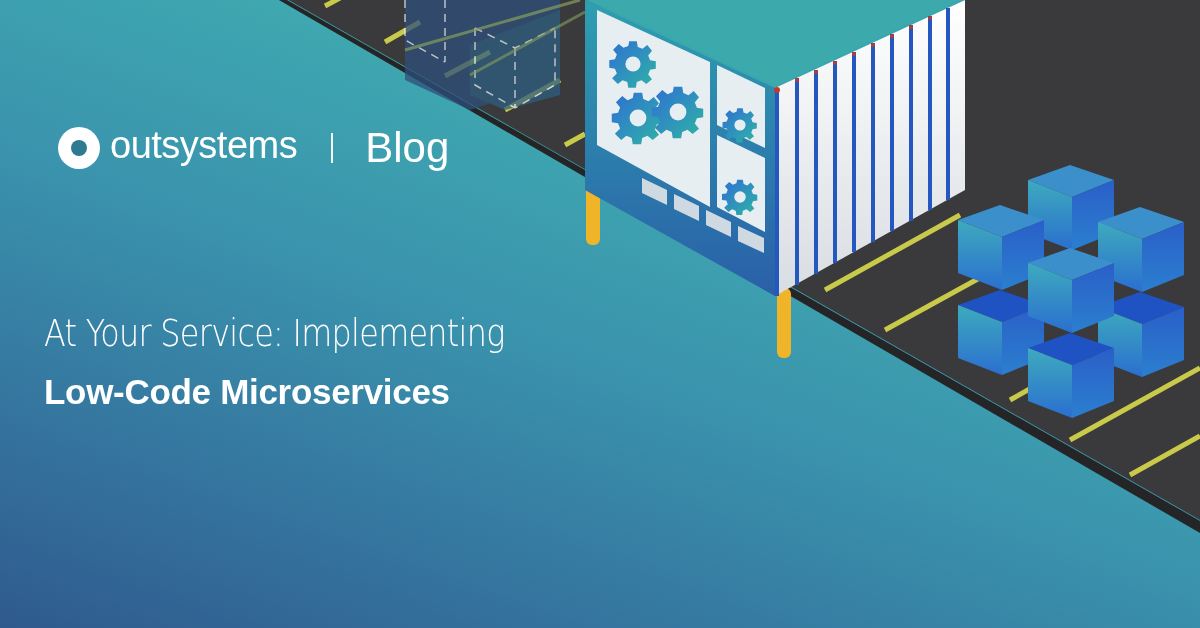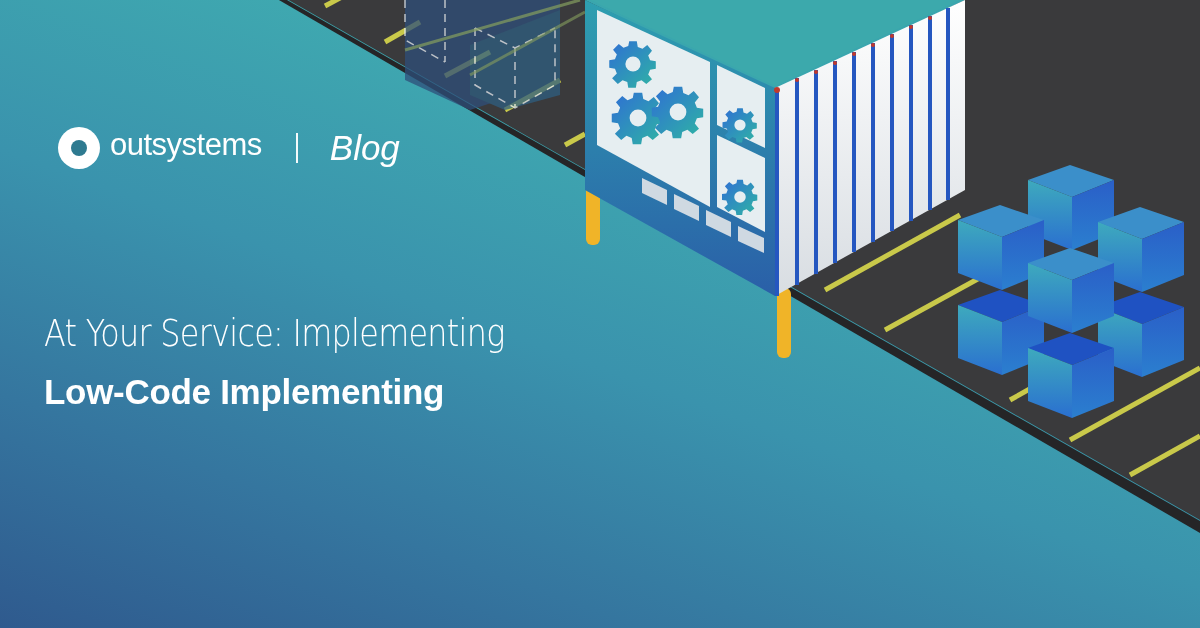--- a/index.html
+++ b/index.html
@@ -4,23 +4,23 @@
 <style>
   html, body { margin: 0; padding: 0; }
   body { width: 1200px; height: 628px; overflow: hidden; position: relative;
          font-family: "Liberation Sans", "DejaVu Sans", sans-serif; }
   .banner { position: absolute; inset: 0; width: 1200px; height: 628px; overflow: hidden;
             background: linear-gradient(200deg, #44bba9 0%, #3fa9b0 30%, #3a93ad 55%, #35769f 78%, #2f5a8e 100%); }
   .illustration { position: absolute; left: 0; top: 0; width: 1200px; height: 628px; }
   .logo-row { position: absolute; left: 58px; top: 126px; height: 44px; display: flex; align-items: center; color: #fff; }
   .logo-mark { width: 42px; height: 42px; border-radius: 50%; background: #fff; position: relative; margin-right: 10px; }
   .logo-mark::after { content: ""; position: absolute; left: 13px; top: 13px; width: 16px; height: 16px; border-radius: 50%; background: #2e7a90; }
-  .logo-word { font-size: 31px; letter-spacing: -0.5px; font-weight: 400; position: relative; top: -3px; }
+  .logo-word { font-size: 38px; letter-spacing: -0.5px; font-weight: 400; position: relative; top: -3px; }
   .logo-sep { width: 2px; height: 30px; background: #fff; margin: 0 32px 0 34px; opacity: 0.95; }
-  .logo-blog { font-size: 35px; font-weight: 400; position: relative; top: 0px; font-style: italic; }
+  .logo-blog { font-size: 42px; font-weight: 400; position: relative; top: 0px; }
   .headline { position: absolute; left: 44px; top: 312px; color: #fff; }
   .headline-light { font-size: 37px; font-weight: 300; letter-spacing: -0.8px; line-height: 44px; display: block; font-family: "DejaVu Sans", sans-serif; font-weight: 200; transform: scaleX(0.86); transform-origin: left; white-space: nowrap; }
   .headline-bold { font-size: 35px; font-weight: 700; line-height: 44px; display: block; margin-top: 14px; white-space: nowrap; letter-spacing: -0.3px; }
 </style>
 </head>
 <body>
 
 <div class="banner">
 
   <svg class="illustration" viewBox="0 0 1200 628" xmlns="http://www.w3.org/2000/svg">
@@ -180,16 +180,16 @@
 
   <div class="logo-row">
     <span class="logo-mark"></span>
     <span class="logo-word">outsystems</span>
     <span class="logo-sep"></span>
     <span class="logo-blog">Blog</span>
   </div>
 
   <div class="headline">
     <span class="headline-light">At Your Service: Implementing</span>
-    <span class="headline-bold">Low-Code Implementing</span>
+    <span class="headline-bold">Low-Code Microservices</span>
   </div>
 
 </div>
 
 </body></html>

